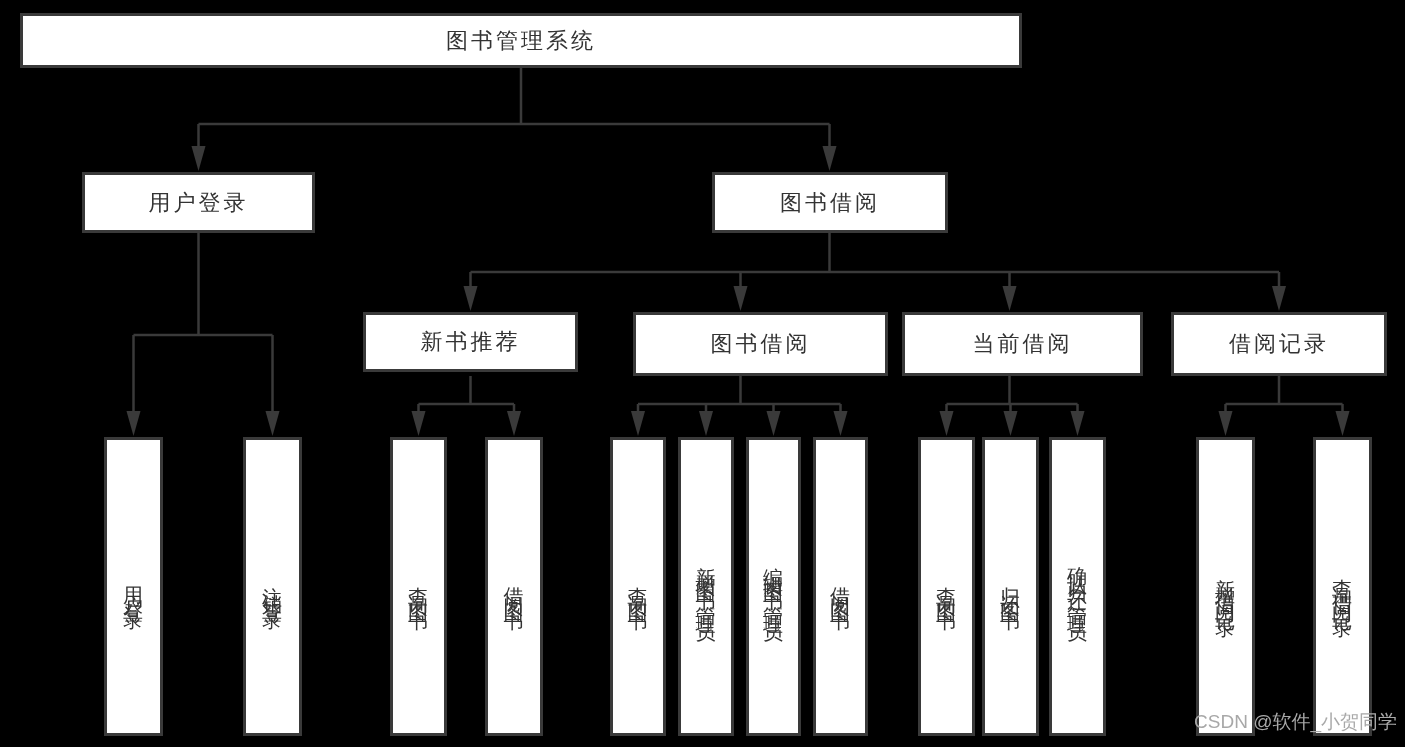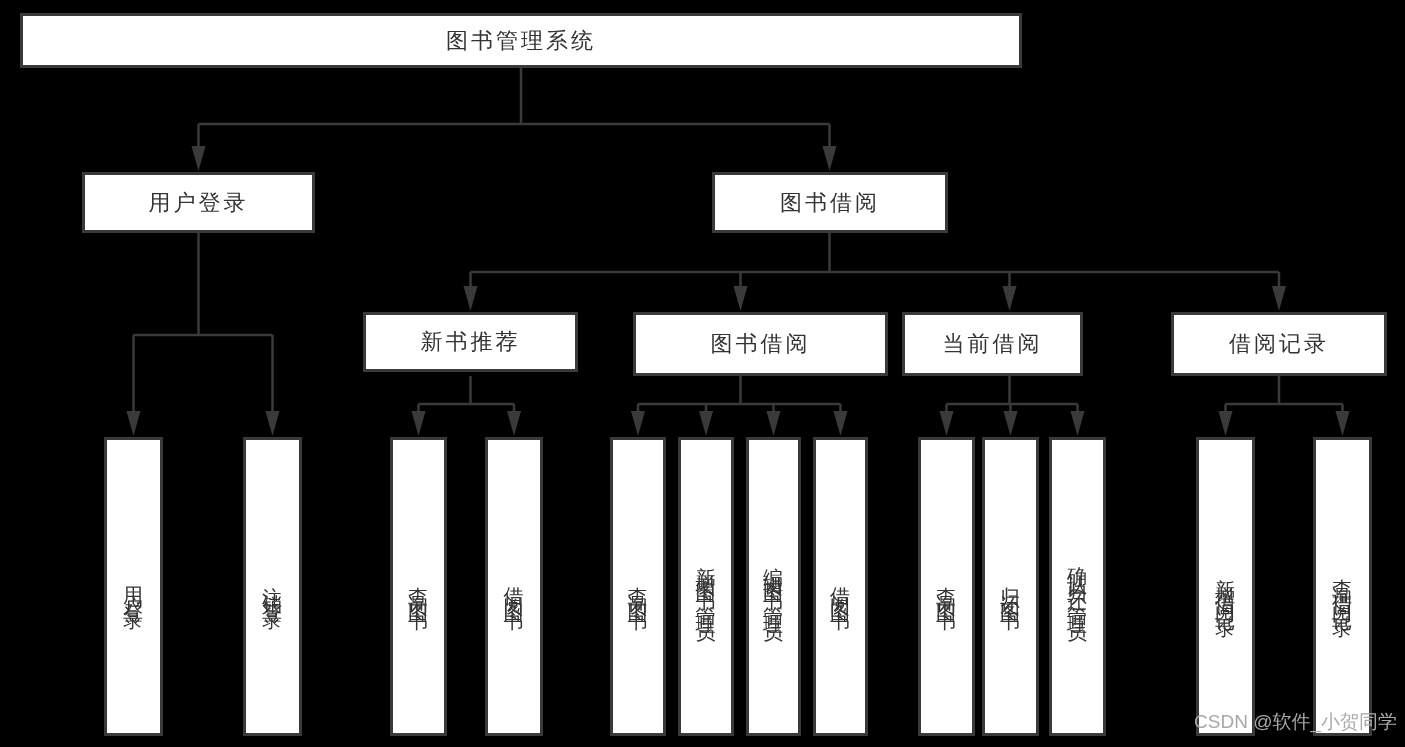--- a/index.html
+++ b/index.html
@@ -41,21 +41,21 @@
     letter-spacing: 8px;
     color: #333333;
     line-height: 1;
   }
   
   #root-box   { left: 20px;   top: 13px;  width: 1002px; height: 55px; }
   #login-box  { left: 82px;   top: 172px; width: 233px;  height: 61px; }
   #mgmt-box   { left: 712px;  top: 172px; width: 236px;  height: 61px; }
   #newbook-box{ left: 363px;  top: 312px; width: 215px;  height: 60px; }
   #borrow-box { left: 633px;  top: 312px; width: 255px;  height: 64px; }
-  #current-box{ left: 902px;  top: 312px; width: 181px;  height: 64px; }
+  #current-box{ left: 902px;  top: 312px; width: 241px;  height: 64px; }
   #records-box{ left: 1171px; top: 312px; width: 216px;  height: 64px; }
   .leaf { top: 437px; height: 299px; }
   #leaf-u1 { left: 104px;  width: 59px; }
   #leaf-u2 { left: 243px;  width: 59px; }
   #leaf-n1 { left: 390px;  width: 57px; }
   #leaf-n2 { left: 485px;  width: 58px; }
   #leaf-b1 { left: 610px;  width: 56px; }
   #leaf-b2 { left: 678px;  width: 56px; }
   #leaf-b3 { left: 746px;  width: 55px; }
   #leaf-b4 { left: 813px;  width: 55px; }

